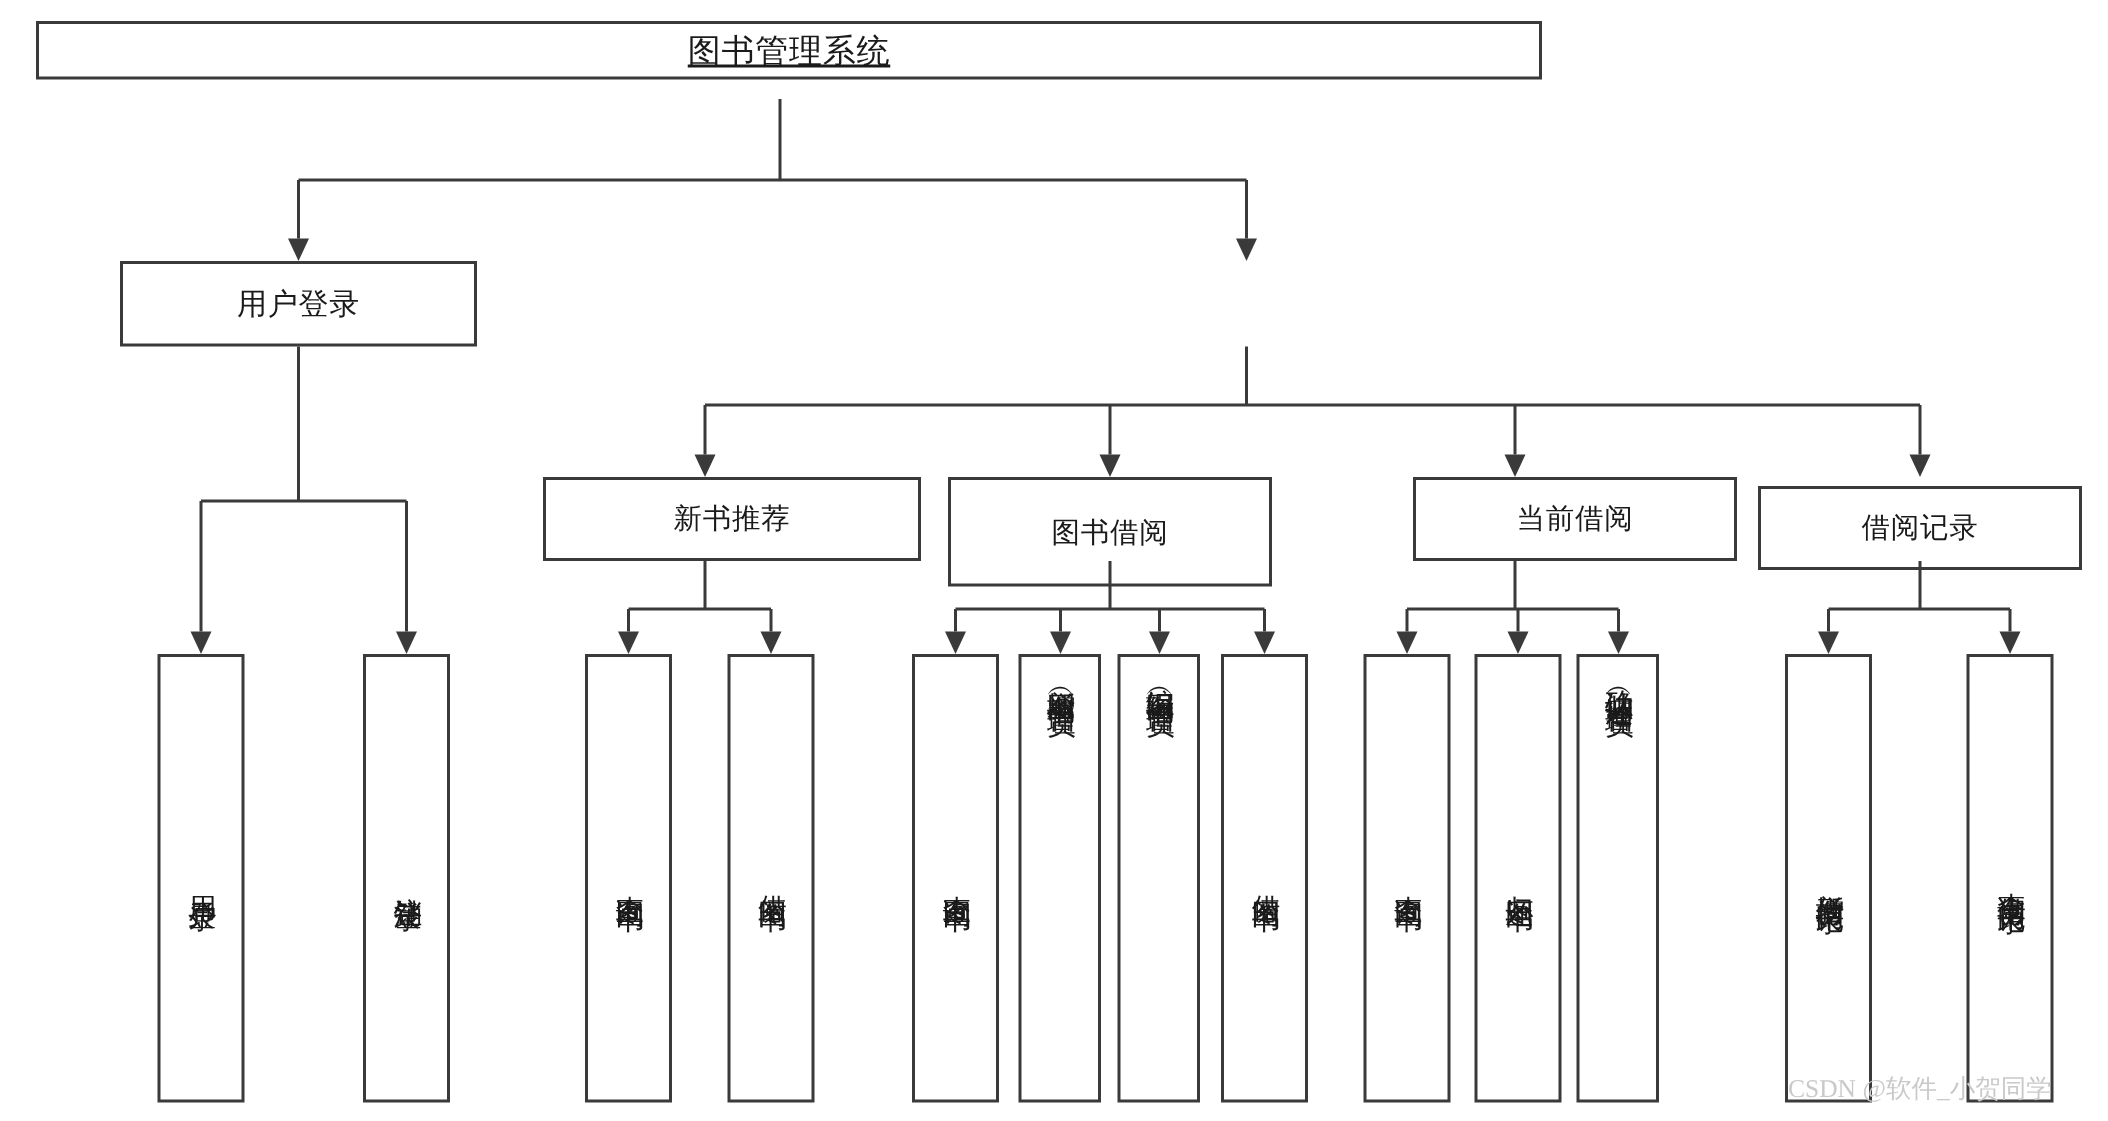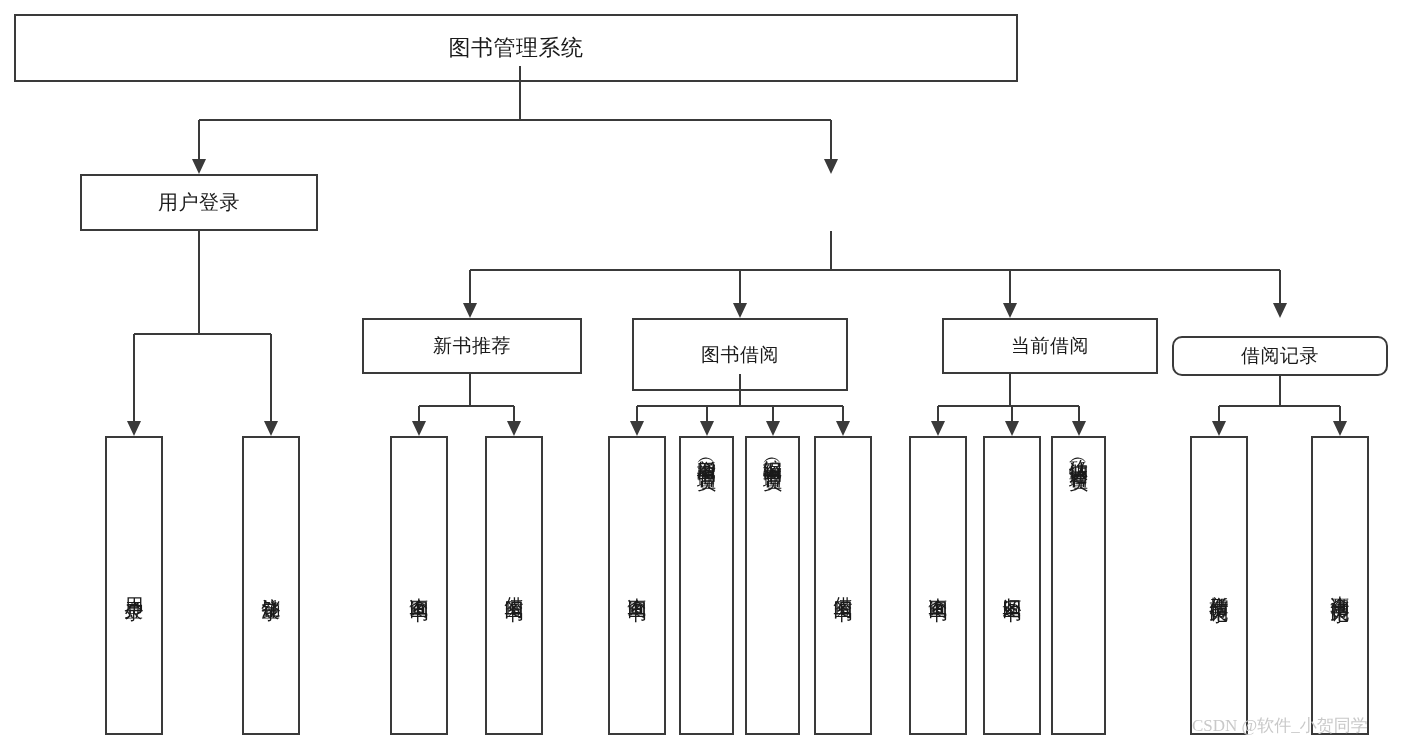--- a/index.html
+++ b/index.html
@@ -85,26 +85,26 @@
     font-size: 17px;
     white-space: nowrap;
     pointer-events: none;
   }
 </style>
 </head>
 <body>
 
 <div id="diagram">
 
-  <div class="node root" style="left: 14px; top: 14px; width: 1004px; height: 68px;">图书管理系统</div>
+  <div class="node root" style="left: 24px; top: 14px; width: 1004px; height: 39px; text-decoration: underline;">图书管理系统</div>
     <div class="node level1" style="left: 80px; top: 174px; width: 238px; height: 57px;">用户登录</div>
-    <div class="node level2" style="left: 362px; top: 318px; width: 220px; height: 56px;">新书推荐</div>
+    <div class="node level2" style="left: 362px; top: 318px; width: 252px; height: 56px;">新书推荐</div>
     <div class="node level2" style="left: 632px; top: 318px; width: 216px; height: 73px;">图书借阅</div>
     <div class="node level2" style="left: 902px; top: 318px; width: 216px; height: 56px; margin-left: 40px;">当前借阅</div>
-    <div class="node level2" style="left: 1172px; top: 336px; width: 216px; height: 40px; border-radius: 10px;">借阅记录</div>
+    <div class="node level2" style="left: 1172px; top: 324px; width: 216px; height: 56px;">借阅记录</div>
     <div class="node level2 leaf align-center" style="left: 105px; top: 436px; width: 58px; height: 299px;">
       <span class="vtext">用户登录</span>
     </div>
     <div class="node level2 leaf align-center" style="left: 242px; top: 436px; width: 58px; height: 299px;">
       <span class="vtext">注销登录</span>
     </div>
     <div class="node level2 leaf align-center" style="left: 390px; top: 436px; width: 58px; height: 299px;">
       <span class="vtext">查询图书</span>
     </div>
     <div class="node level2 leaf align-center" style="left: 485px; top: 436px; width: 58px; height: 299px;">

